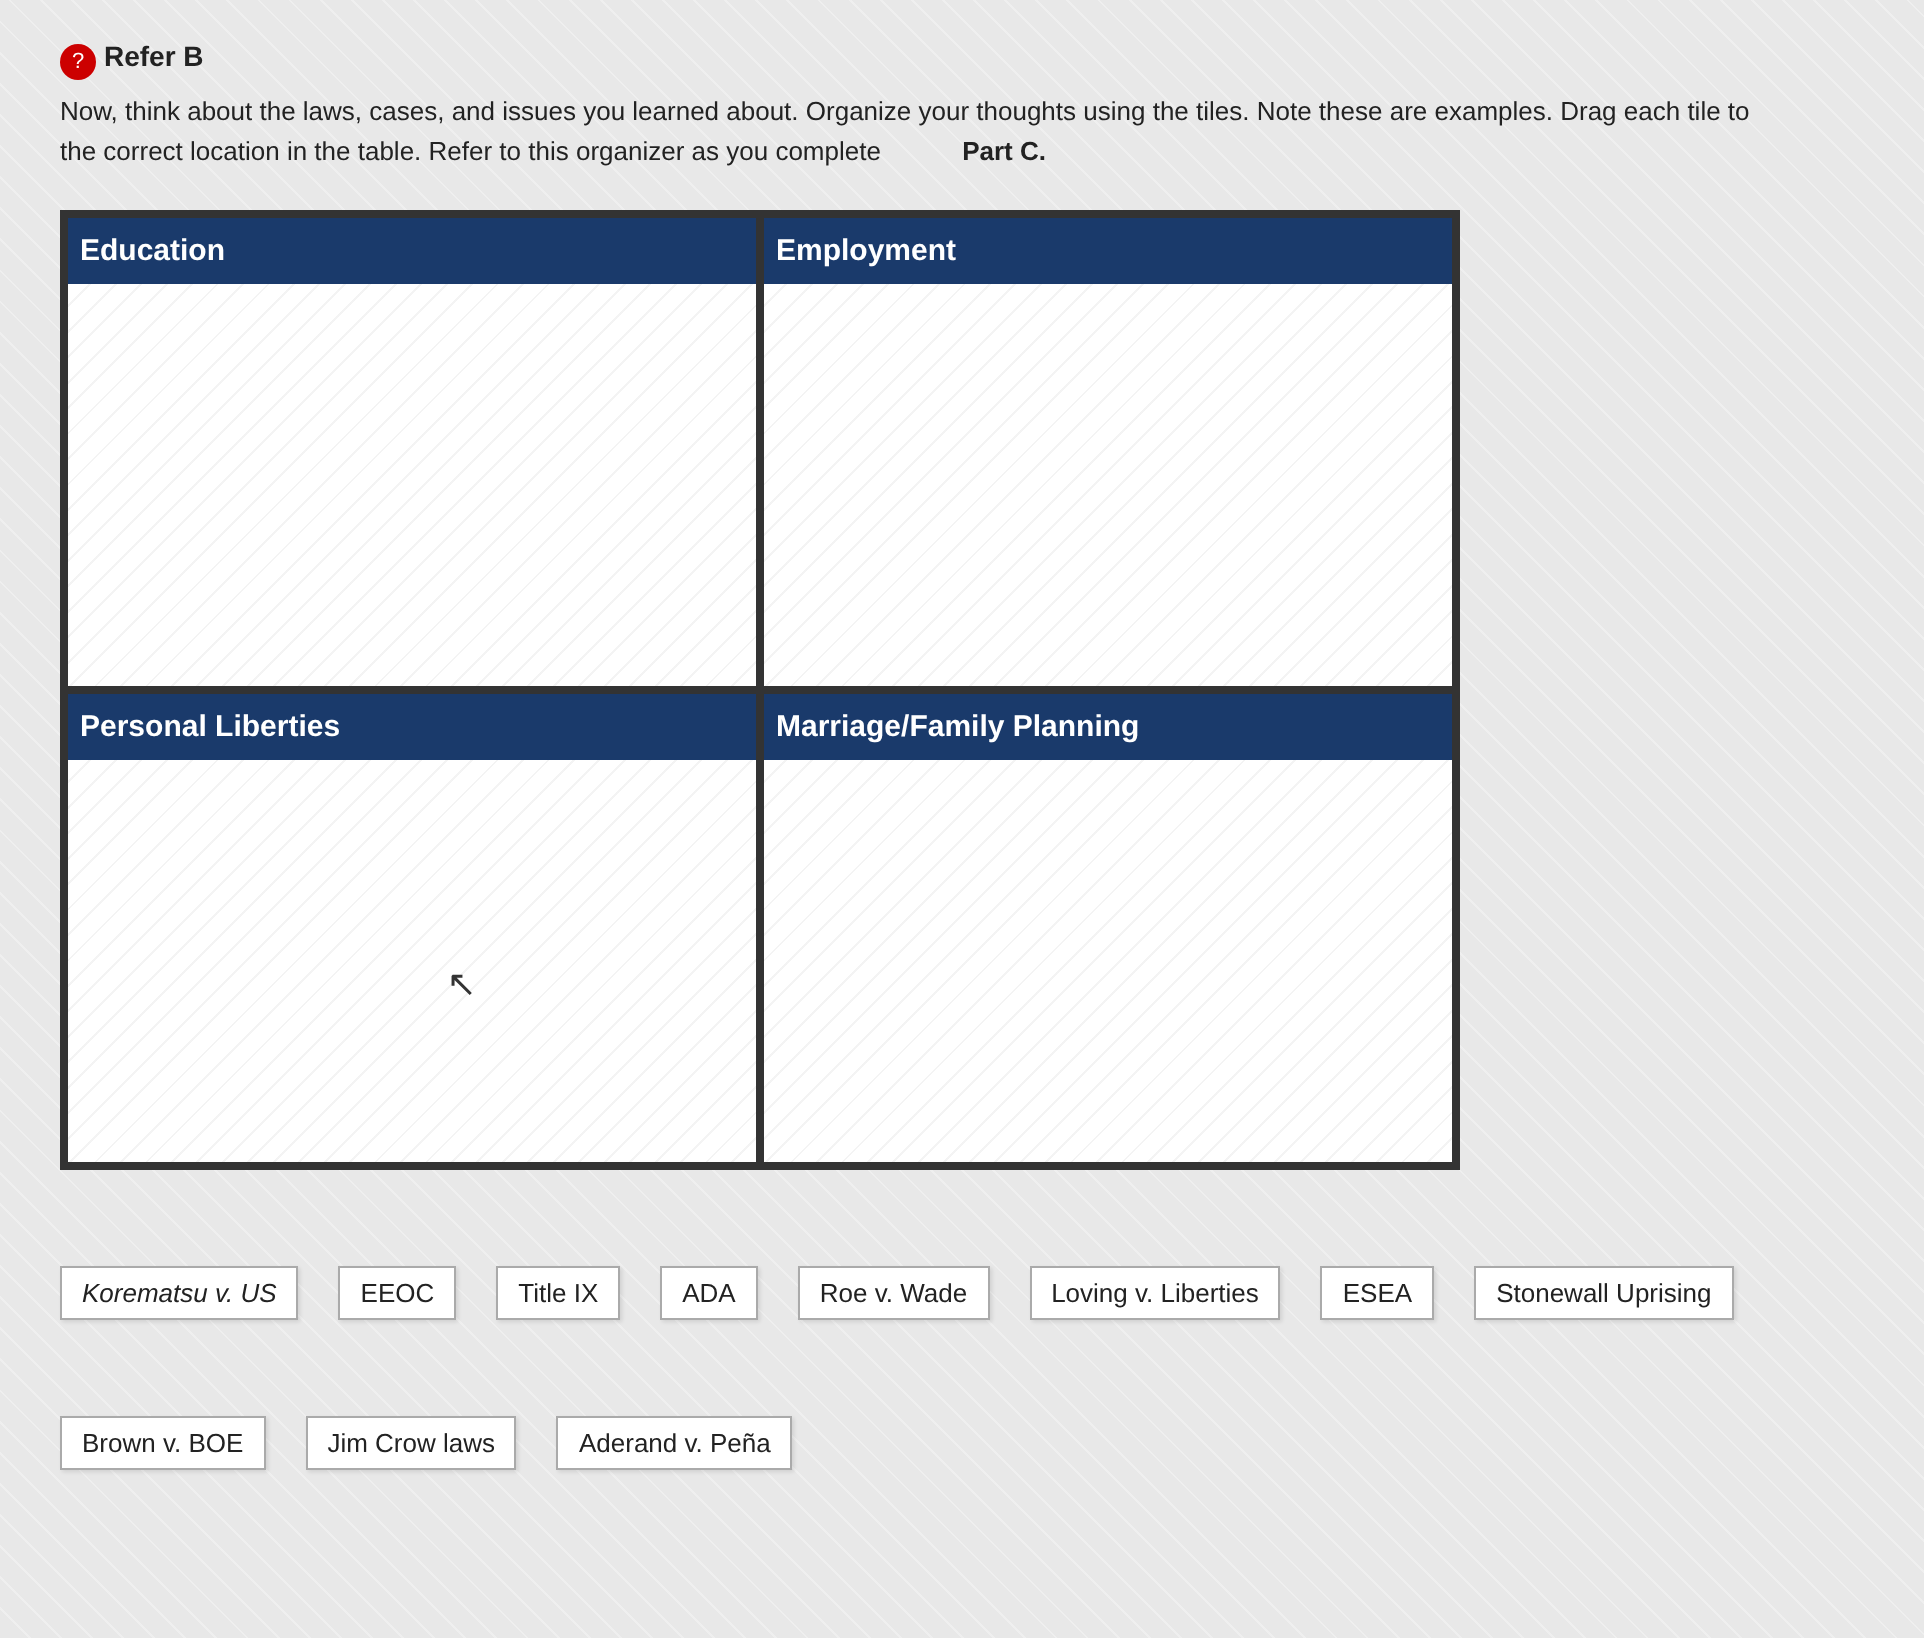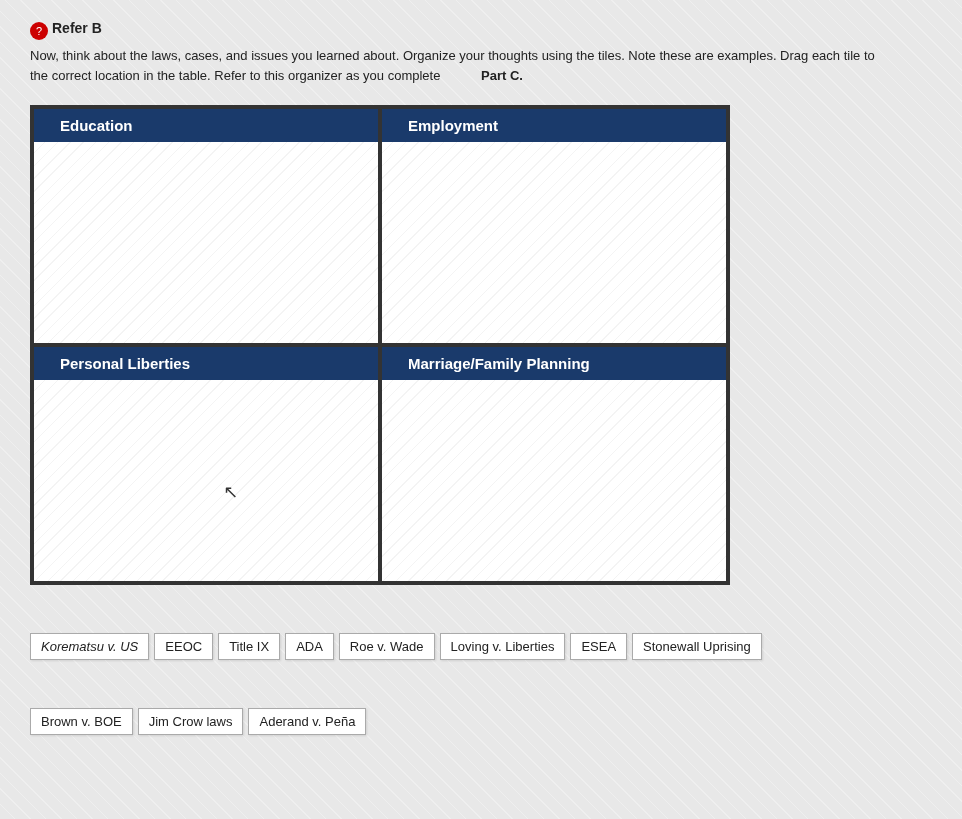--- a/index.html
+++ b/index.html
@@ -75,38 +75,38 @@
         rgba(180,180,180,0.15) 8px,
         rgba(180,180,180,0.15) 9px
       );
     }
 
     .cell-header {
       background-color: #1a3a6b;
       color: white;
       font-size: 15px;
       font-weight: bold;
-      padding: 8px 26px;
+      padding: 8px 6px;
       flex-shrink: 0;
     }
 
     .cell-body {
       flex: 1;
       padding: 10px;
       position: relative;
     }
 
     .tiles-area {
       margin-top: 10px;
     }
 
     .tiles-row {
       display: flex;
       flex-wrap: wrap;
-      gap: 5px;
+      gap: 20px;
       align-items: center;
       margin-bottom: 10px;
       margin-top: 48px;
     }
 
     .tile {
       background: white;
       border: 1px solid #aaa;
       padding: 5px 10px;
       font-size: 13px;

